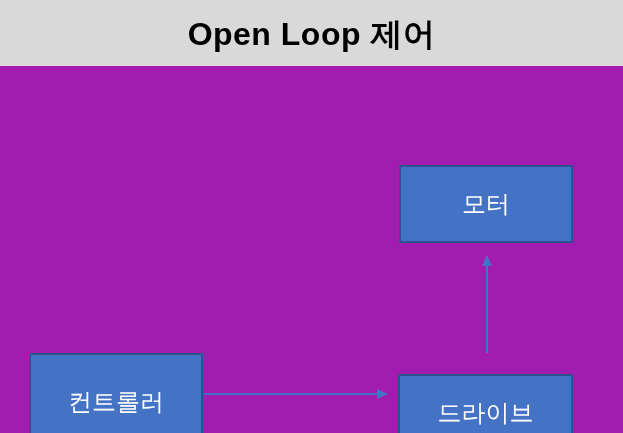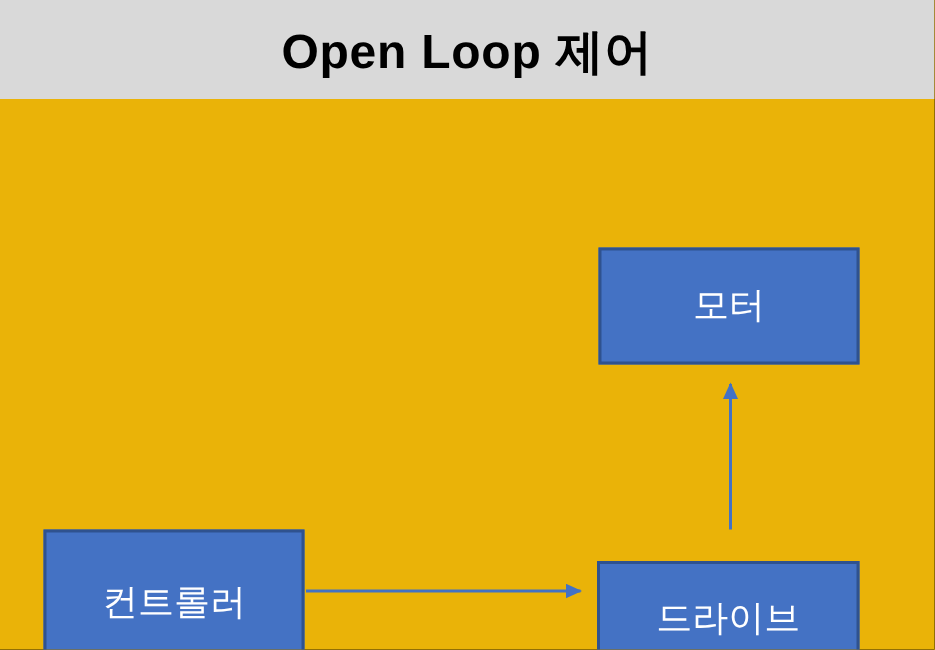--- a/index.html
+++ b/index.html
@@ -12,21 +12,21 @@
     background: #000000;
     font-family: "Liberation Sans", sans-serif;
     overflow: hidden;
     position: relative;
   }
   .stage {
     position: absolute;
     left: 0; top: 0;
     width: 623px;
     height: 433px;
-    background: #eab308;
+    background: #a21caf;
     text-align: right;
   }
   .header {
     position: absolute;
     left: 0; top: 0;
     width: 623px;
     height: 66px;
     background: #d9d9d9;
     display: flex;
     align-items: center;

